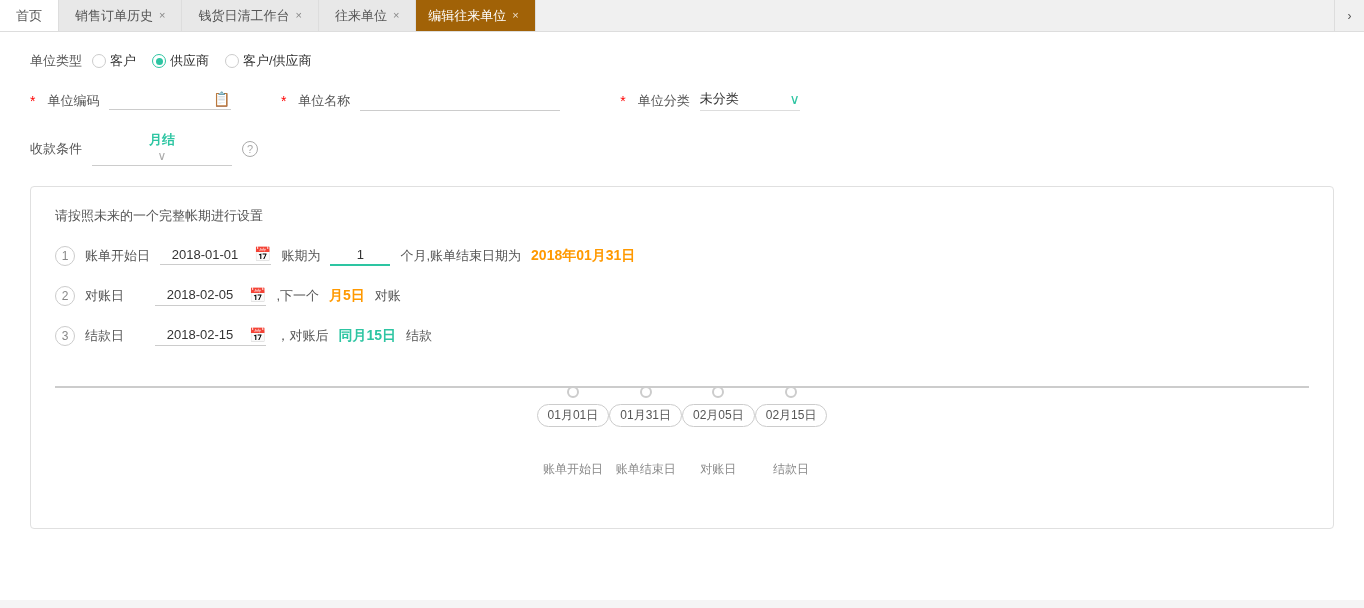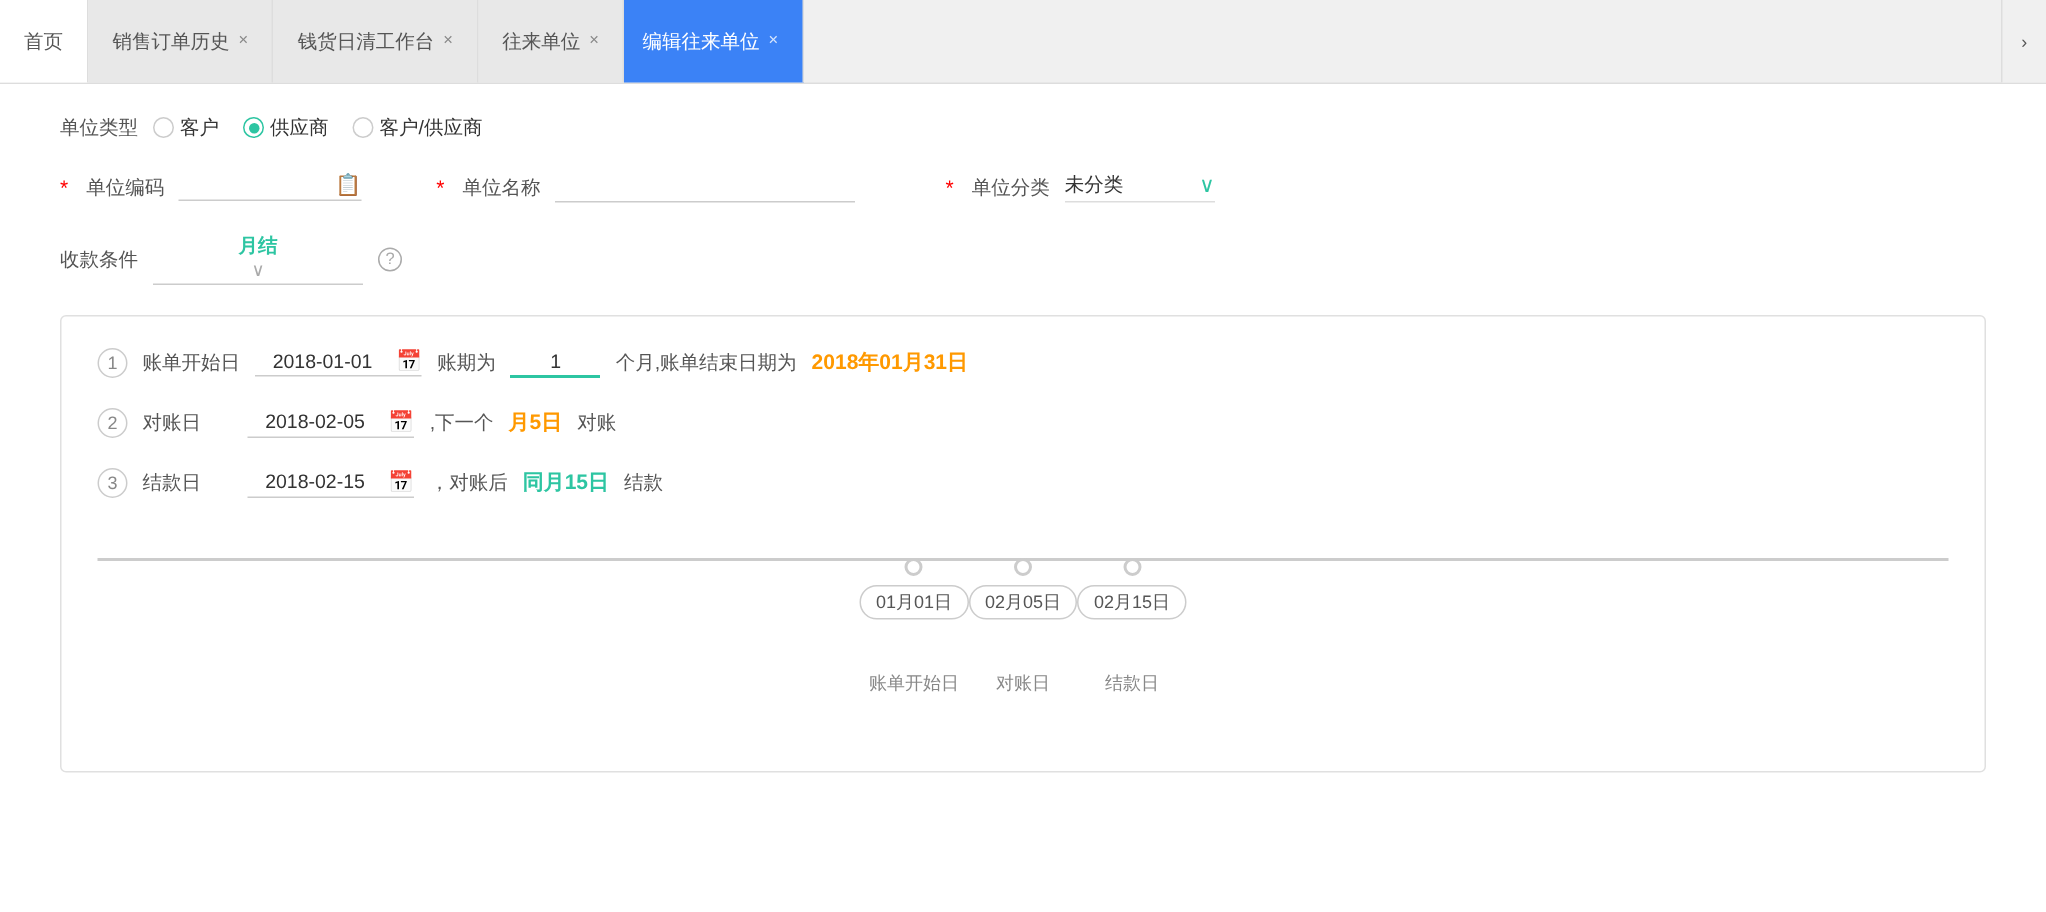--- a/index.html
+++ b/index.html
@@ -3,35 +3,35 @@
   <meta charset="utf-8">
   <style>
     * { box-sizing: border-box; margin: 0; padding: 0; }
     body { font-family: 'Microsoft YaHei', '微软雅黑', sans-serif; font-size: 14px; background: #f5f5f5; color: #333; }
 
     
     .tab-bar {
       display: flex; align-items: stretch;
       background: #f0f0f0;
       border-bottom: 1px solid #ddd;
-      height: 56px;
+      height: 32px;
     }
     .tab-item {
       display: flex; align-items: center;
       padding: 0 16px;
       cursor: pointer;
       font-size: 13px;
       color: #555;
       background: #e8e8e8;
       border-right: 1px solid #ddd;
       gap: 6px;
       white-space: nowrap;
     }
     .tab-item.active {
-      background: #3b82f6;
+      background: #a16207;
       color: #fff;
       padding-left: 12px;
     }
     .tab-close {
       font-size: 11px;
       color: #888;
       cursor: pointer;
       line-height: 1;
     }
     .tab-item.active .tab-close { color: rgba(255,255,255,0.8); }
@@ -43,21 +43,21 @@
       border-left: 1px solid #ddd;
       cursor: pointer;
       margin-left: auto;
       font-size: 12px;
       color: #555;
     }
 
     
     .main-content {
       background: #fff;
-      padding: 20px 40px;
+      padding: 20px 30px;
       min-height: calc(100vh - 40px);
     }
 
     
     .form-row {
       display: flex;
       align-items: center;
       margin-bottom: 20px;
       gap: 10px;
     }
@@ -326,20 +326,21 @@
   <div class="form-row">
     <span class="form-label">收款条件</span>
     <div class="select-wrapper" style="min-width:140px;flex-direction:column;">
       <span class="select-value">月结</span>
       <span class="select-arrow">∨</span>
     </div>
     <span class="help-icon">?</span>
   </div>
 
   <div class="section-box">
+    <div class="section-title">请按照未来的一个完整帐期进行设置</div>
 
     <div class="period-row">
       <span class="period-num">1</span>
       <span class="period-label">账单开始日</span>
       <div class="period-date-input">
         <input type="text" value="2018-01-01" style="">
         <span class="calendar-icon">📅</span>
       </div>
       <span class="period-desc">账期为</span>
       <input type="text" class="months-input" value="1" style="">
@@ -372,20 +373,25 @@
     </div>
 
 
     <div class="timeline-container">
       <div class="timeline-line"></div>
       <div class="timeline-points">
         <div class="timeline-point">
           <div class="timeline-dot"></div>
           <div class="timeline-date-bubble">01月01日</div>
           <div class="timeline-sublabel">账单开始日</div>
+        </div>
+        <div class="timeline-point">
+          <div class="timeline-dot"></div>
+          <div class="timeline-date-bubble">01月31日</div>
+          <div class="timeline-sublabel">账单结束日</div>
         </div>
         <div class="timeline-point">
           <div class="timeline-dot"></div>
           <div class="timeline-date-bubble">02月05日</div>
           <div class="timeline-sublabel">对账日</div>
         </div>
         <div class="timeline-point">
           <div class="timeline-dot"></div>
           <div class="timeline-date-bubble">02月15日</div>
           <div class="timeline-sublabel">结款日</div>

